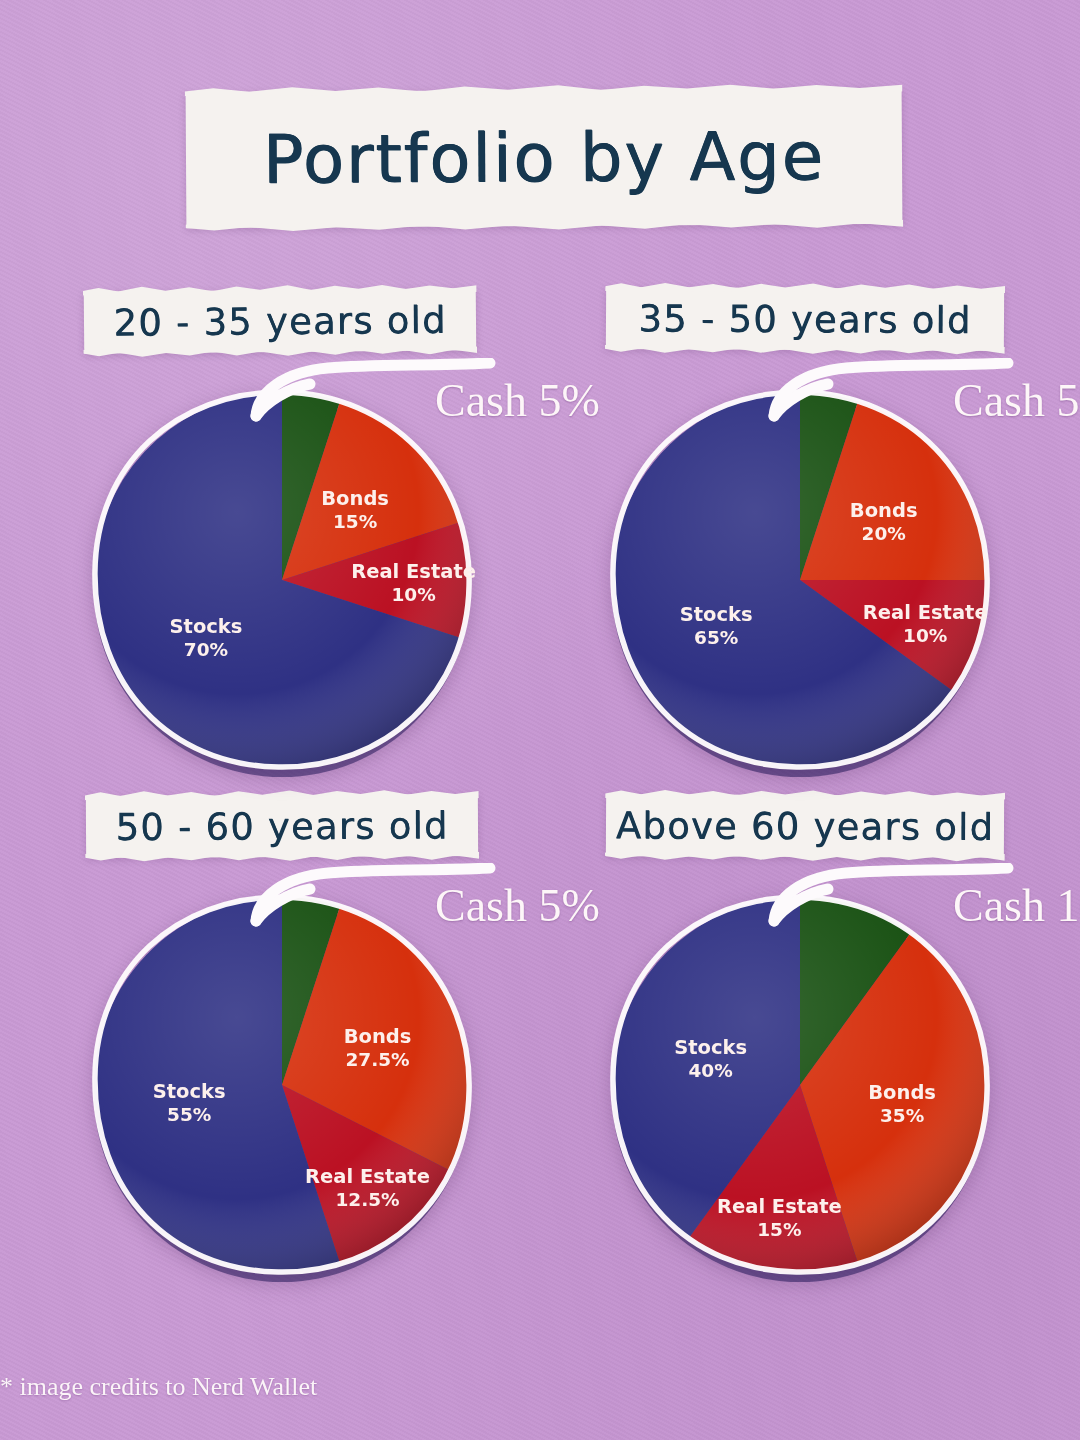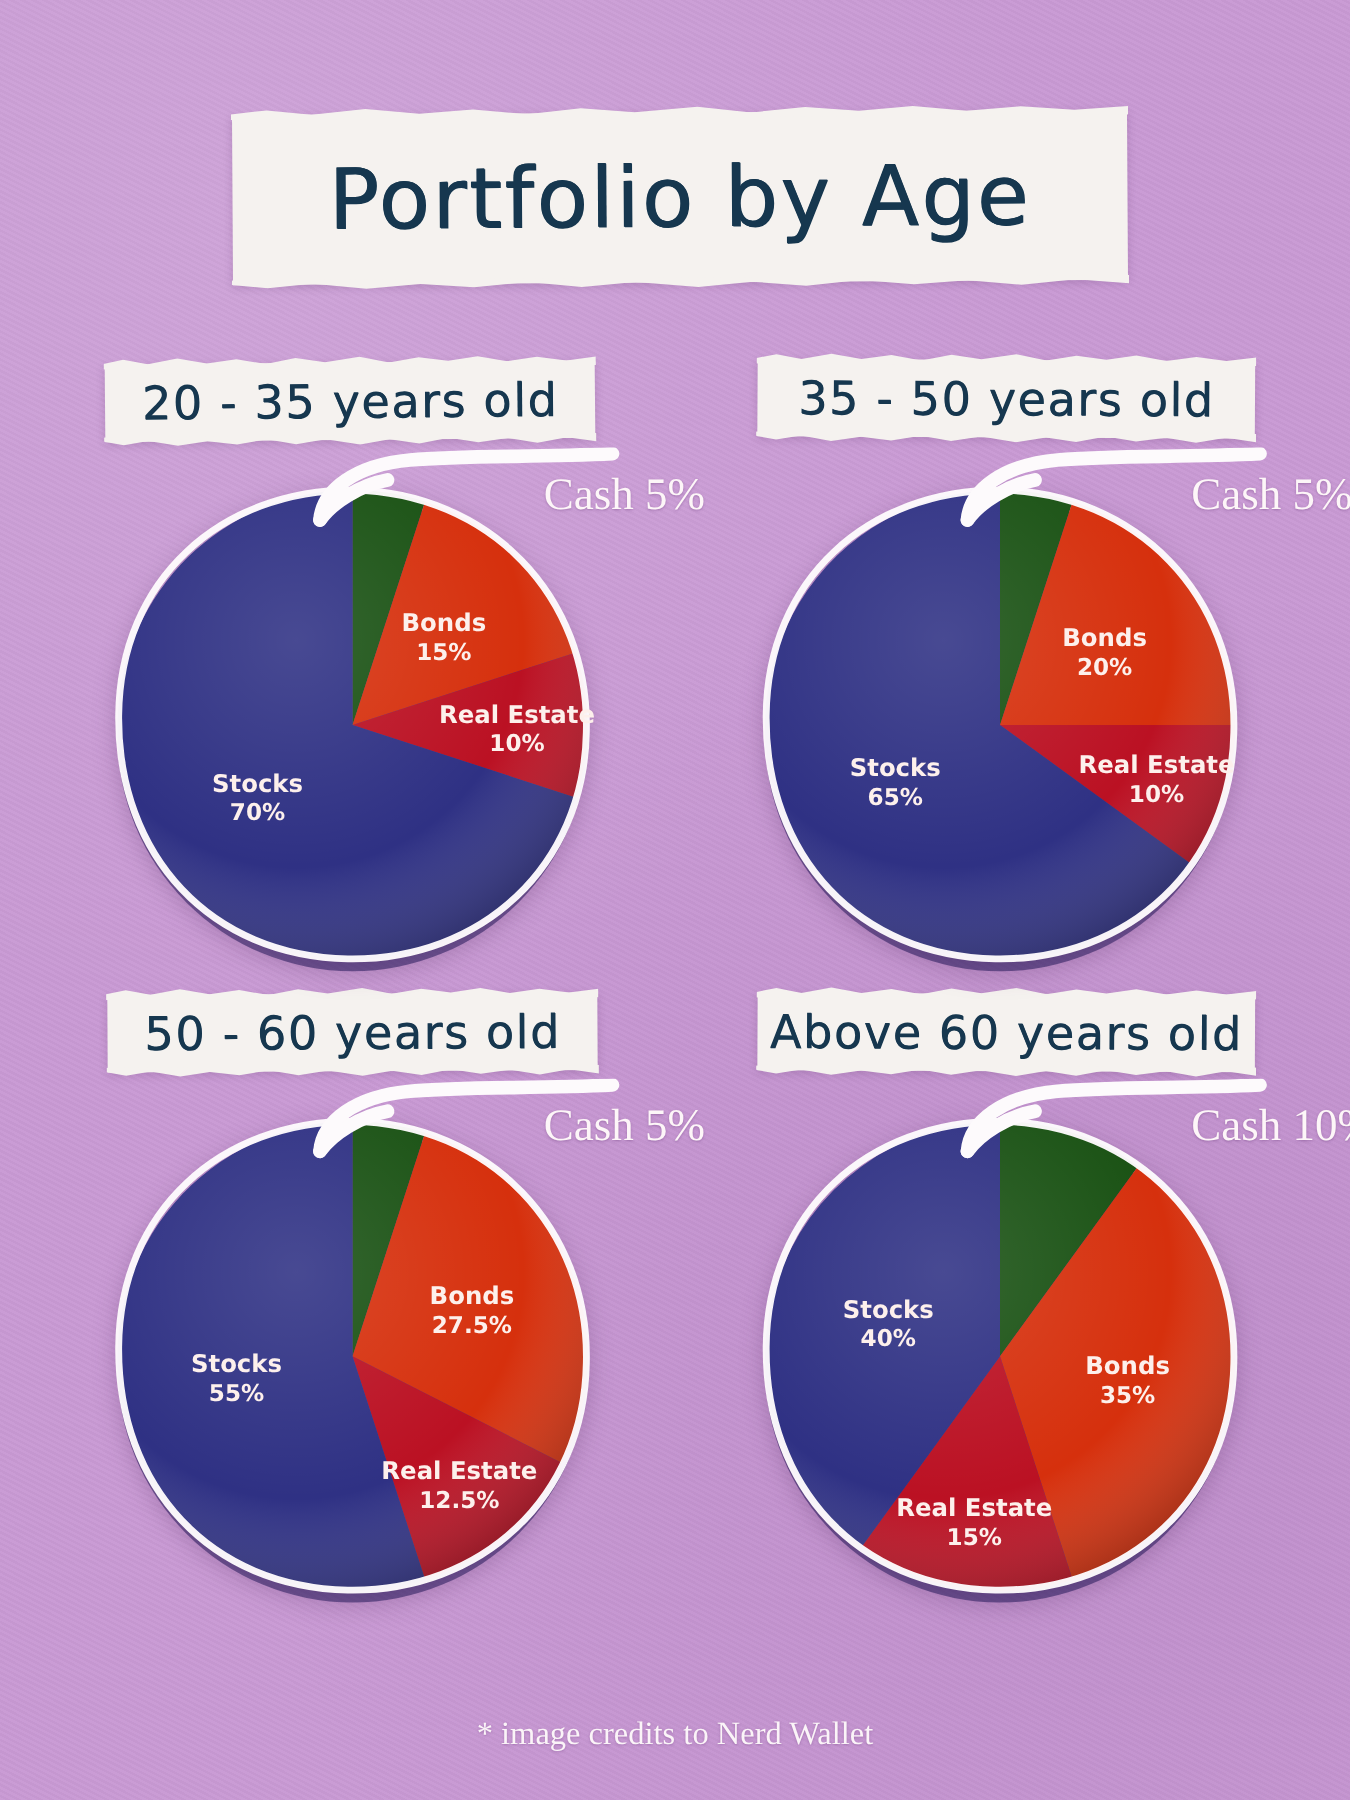--- a/index.html
+++ b/index.html
@@ -91,28 +91,28 @@
     paint-order:stroke;
   }
   .slice-label.small{ font-size:18.5px; }
 
   
   .cash-callout{ position:absolute; pointer-events:none; }
   .cash-text{
     position:absolute;
     color:#fdf6f8;
     font-family:"Liberation Serif", serif;
-    font-size:36px;
+    font-size:46px;
     white-space:nowrap;
     text-shadow:0 1px 2px rgba(90,40,105,.35);
   }
 
   #footer-credit{
     position:absolute; left:0; right:0; top:1372px;
-    text-align:center;
+    text-align:left;
     color:#fbf4f8;
     font-family:"Liberation Serif", serif;
     font-size:26px;
     text-shadow:0 1px 2px rgba(90,40,105,.3);
   }
 </style>
 </head>
 <body>
 
 <div id="bg-texture"></div>

